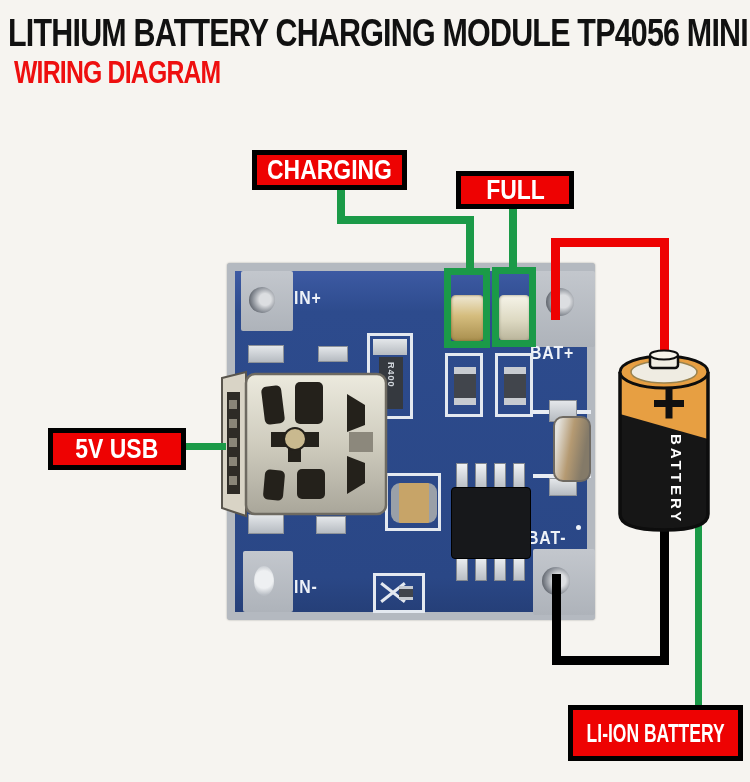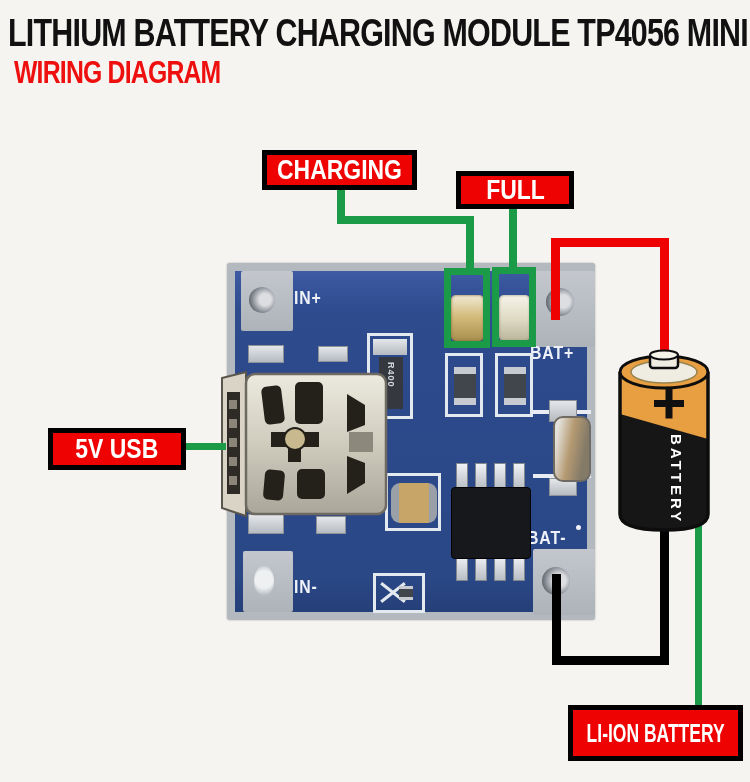--- a/index.html
+++ b/index.html
@@ -209,21 +209,21 @@
   <ellipse cx="50" cy="26" rx="33" ry="11" fill="#efece2" stroke="#99834f" stroke-width="1.5"></ellipse>
   <rect x="36" y="8" width="28" height="14" rx="3" fill="#efece2" stroke="#0d0d0d" stroke-width="2.5"></rect>
   <ellipse cx="50" cy="9" rx="14" ry="4.5" fill="#f6f3ea" stroke="#0d0d0d" stroke-width="2"></ellipse>
   <g fill="#101010">
     <rect x="40" y="54" width="30" height="7"></rect>
     <rect x="51.5" y="42.5" width="7" height="30"></rect>
   </g>
   <text transform="translate(57 88) rotate(90)" font-weight="bold" font-size="15" letter-spacing="3" fill="#ffffff">BATTERY</text>
 </svg>
 
-<div class="abs callout" style="left:262px;top:150px;width:155px;height:40px;">
+<div class="abs callout" style="left:252px;top:150px;width:155px;height:40px;">
   <span>CHARGING</span>
 </div>
 <div class="abs callout" style="left:456px;top:171px;width:118px;height:38px;">
   <span>FULL</span>
 </div>
 <div class="abs callout" style="left:48px;top:428px;width:138px;height:42px;">
   <span>5V USB</span>
 </div>
 <div class="abs callout" style="left:568px;top:705px;width:175px;height:56px;">
   <span class="tight">LI-ION BATTERY</span>

